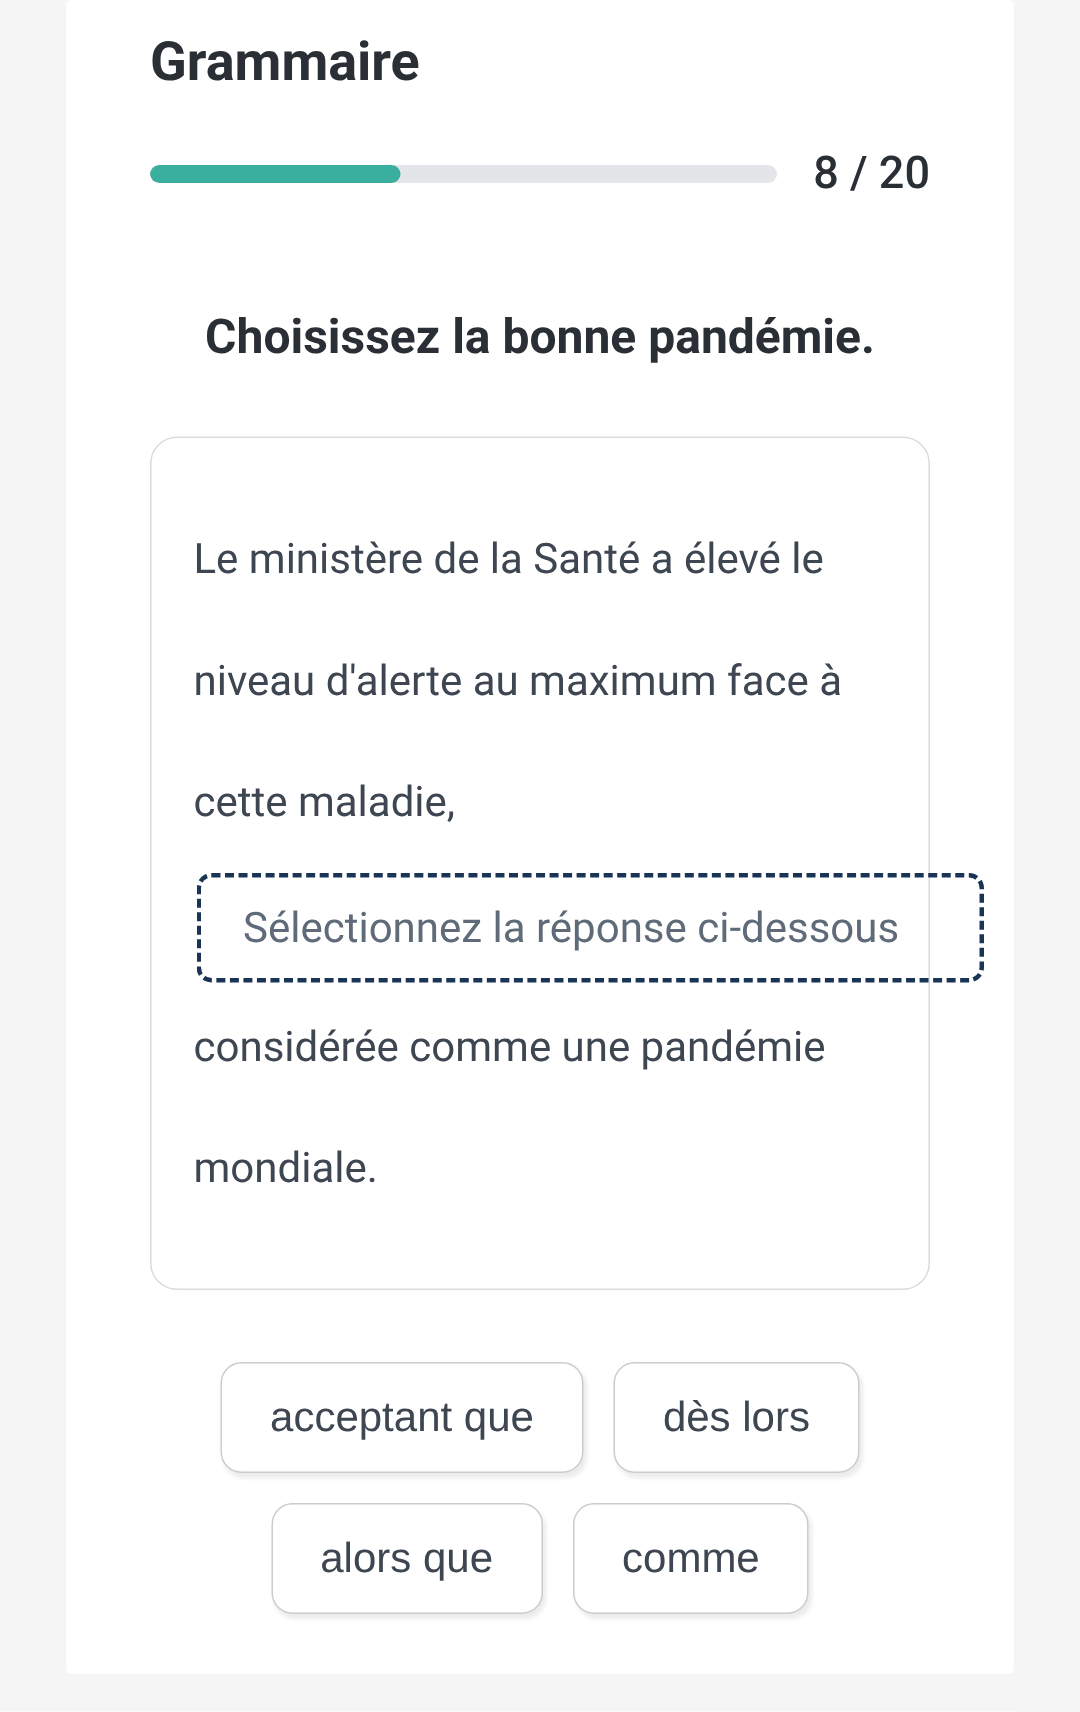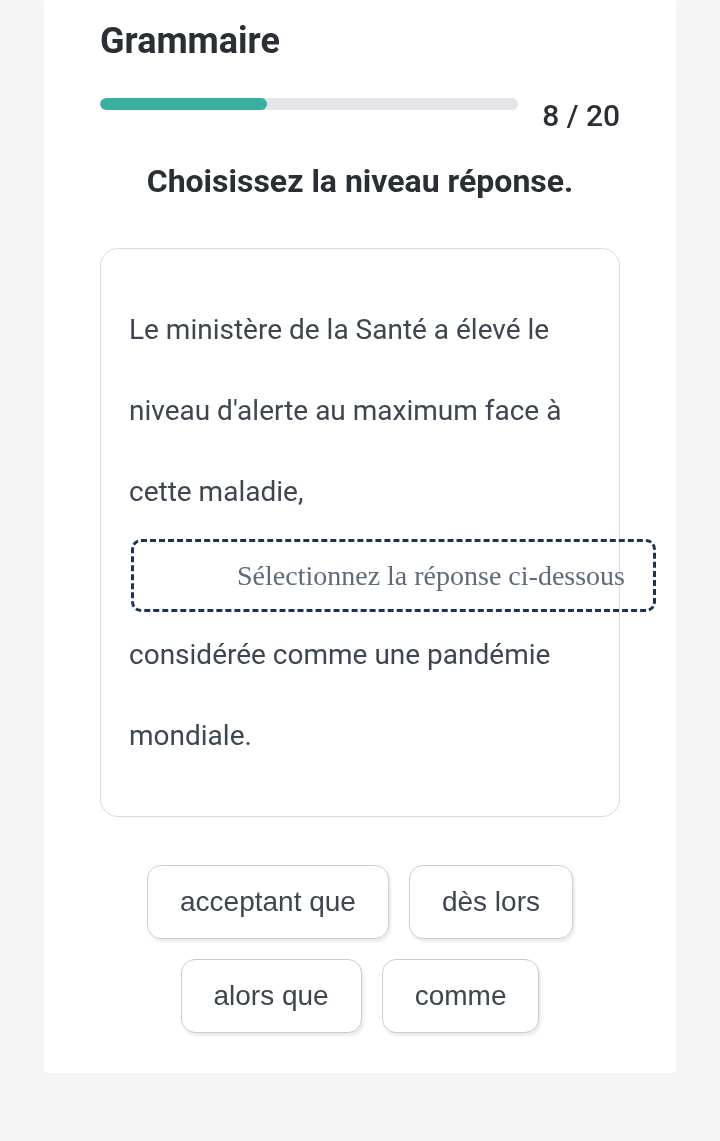--- a/index.html
+++ b/index.html
@@ -21,23 +21,23 @@
       border-radius: 4px;
     }
     .title {
       font-size: 36px;
       font-weight: 700;
       color: #2a2f36;
       margin-bottom: 36px;
     }
     .progress-row {
       display: flex;
-      align-items: flex-start;
+      align-items: center;
       gap: 24px;
-      margin-bottom: 29px;
+      margin-bottom: 72px;
     }
     .progress-bar {
       flex: 1;
       height: 12px;
       background: #e3e5e8;
       border-radius: 6px;
       overflow: hidden;
     }
     .progress-fill {
       height: 100%;
@@ -68,25 +68,24 @@
       margin-bottom: 48px;
     }
     .question-box .blank {
       display: inline-block;
       border: 3px dashed #1a3456;
       border-radius: 10px;
       padding: 14px 28px;
       color: #5f6b78;
       font-size: 28px;
       line-height: 1.4;
-      text-align: right;
+      text-align: left;
       vertical-align: middle;
       margin: 0 2px;
       width: 525px;
-      font-family: Liberation Serif, serif;
     }
     .options {
       display: flex;
       flex-wrap: wrap;
       justify-content: center;
       gap: 20px;
     }
     .option-btn {
       border: 1px solid #c8cdd2;
       border-radius: 14px;
@@ -105,21 +104,21 @@
 <div class="card">
   <h1 class="title">Grammaire</h1>
 
   <div class="progress-row">
     <div class="progress-bar">
       <div class="progress-fill" style="width: 40%;"></div>
     </div>
     <div class="progress-text">8 / 20</div>
   </div>
 
-  <div class="instruction">Choisissez la niveau réponse.</div>
+  <div class="instruction">Choisissez la bonne pandémie.</div>
 
   <div class="question-box">
     <span>Le ministère de la Santé a élevé le niveau d'alerte au maximum face à cette maladie, </span>
     <span class="blank">Sélectionnez la réponse ci-dessous</span>
     <span> considérée comme une pandémie mondiale.</span>
   </div>
 
   <div class="options">
     <button class="option-btn">acceptant que</button>
     <button class="option-btn">dès lors</button>

